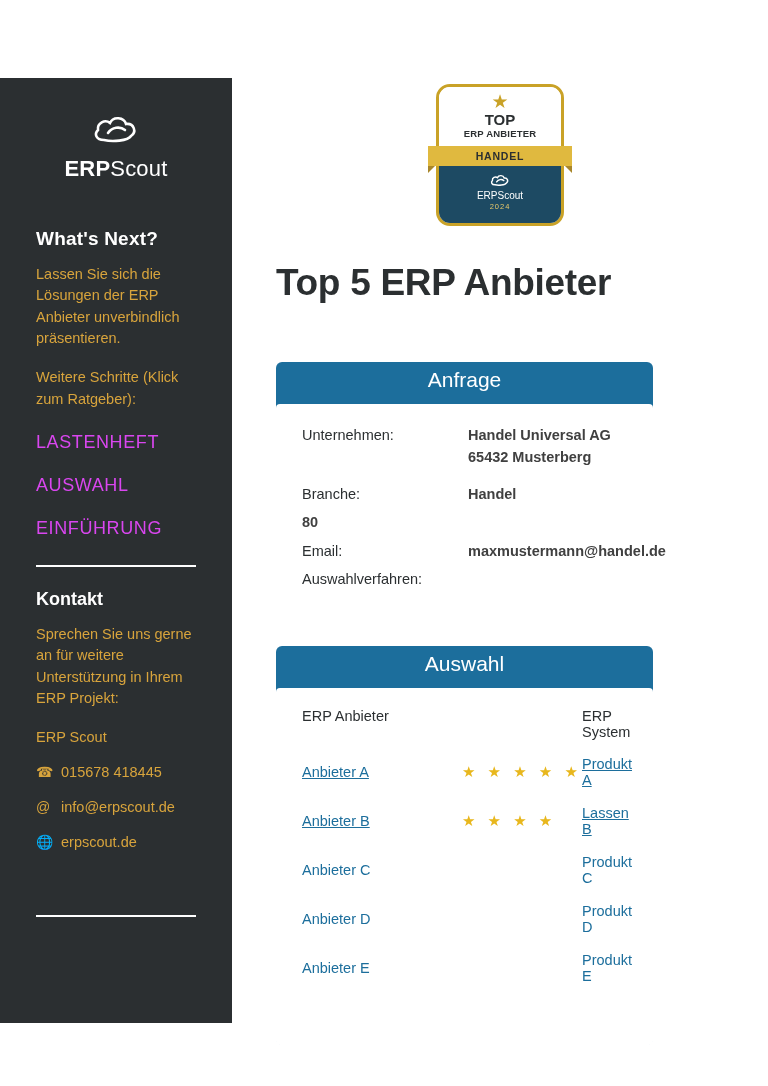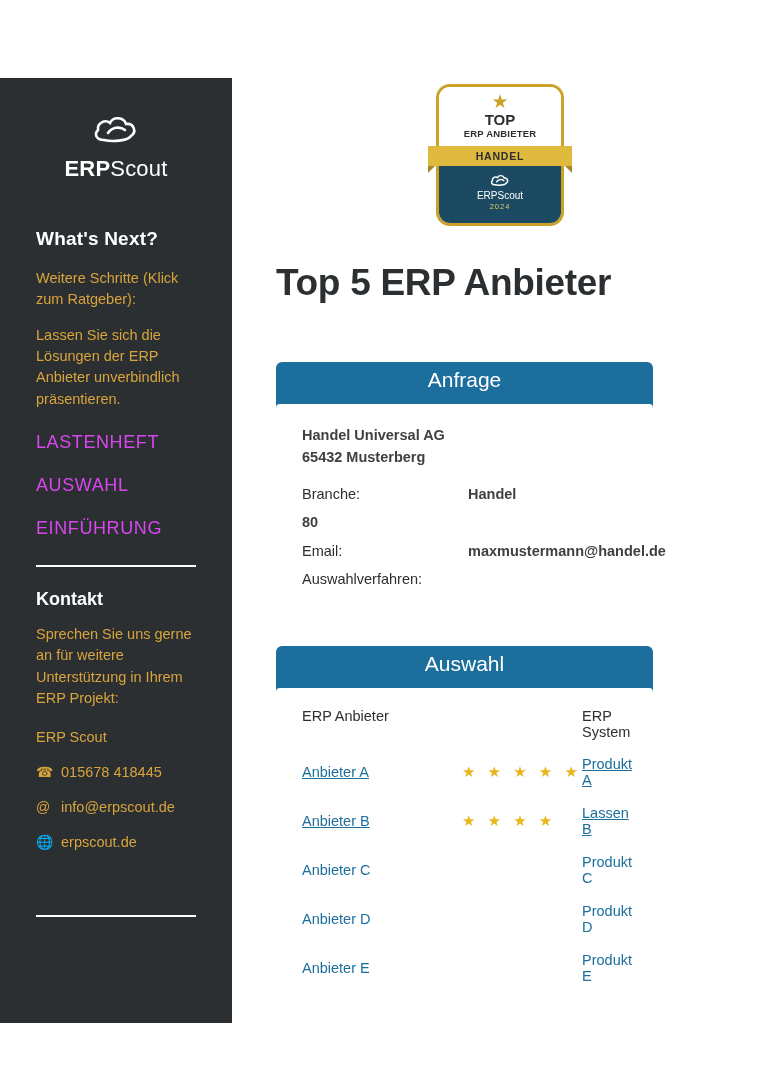--- a/index.html
+++ b/index.html
@@ -299,22 +299,22 @@
           <path d="M14 28 C6 28 4 22 8 18 C7 11 15 7 20 11 C23 4 34 5 36 12 C44 11 47 20 41 24 C38 29 22 30 14 28 Z" fill="none" stroke="#ffffff" stroke-width="2.6" stroke-linecap="round"></path>
           <path d="M18 21 C22 15 30 14 35 18" fill="none" stroke="#ffffff" stroke-width="2.6" stroke-linecap="round"></path>
         </svg>
       </div>
       <div class="logo-text">
         <b>ERP</b><span>Scout</span>
       </div>
     </div>
 
     <div class="side-h">What's Next?</div>
+    <div class="side-p">Lassen Sie sich die Lösungen der ERP Anbieter unverbindlich präsentieren.</div>
     <div class="side-p tight">Weitere Schritte (Klick zum Ratgeber):</div>
-    <div class="side-p">Lassen Sie sich die Lösungen der ERP Anbieter unverbindlich präsentieren.</div>
 
     <a class="side-link" href="#">LASTENHEFT</a>
     <a class="side-link" href="#">AUSWAHL</a>
     <a class="side-link" href="#">EINFÜHRUNG</a>
 
     <div class="divider"></div>
 
     <div class="side-h2">Kontakt</div>
     <div class="side-p">Sprechen Sie uns gerne an für weitere Unterstützung in Ihrem ERP Projekt:</div>
     <div class="side-p tight">ERP Scout</div>
@@ -358,20 +358,21 @@
       <div class="ribbon">HANDEL</div>
     </div>
 
     <div class="page-title">Top 5 ERP Anbieter</div>
 
     <div class="card" id="card-anfrage">
       <div class="card-header">Anfrage</div>
       <div class="card-body">
 
         <div class="kv-row">
+          <div class="kv-key">Unternehmen:</div>
           <div class="kv-val">Handel Universal AG
 65432 Musterberg</div>
         </div>
         <div class="kv-gap"></div>
         <div class="kv-row">
           <div class="kv-key">Branche:</div>
           <div class="kv-val">Handel</div>
         </div>
         <div class="kv-row">
           <div class="kv-val">80</div>

